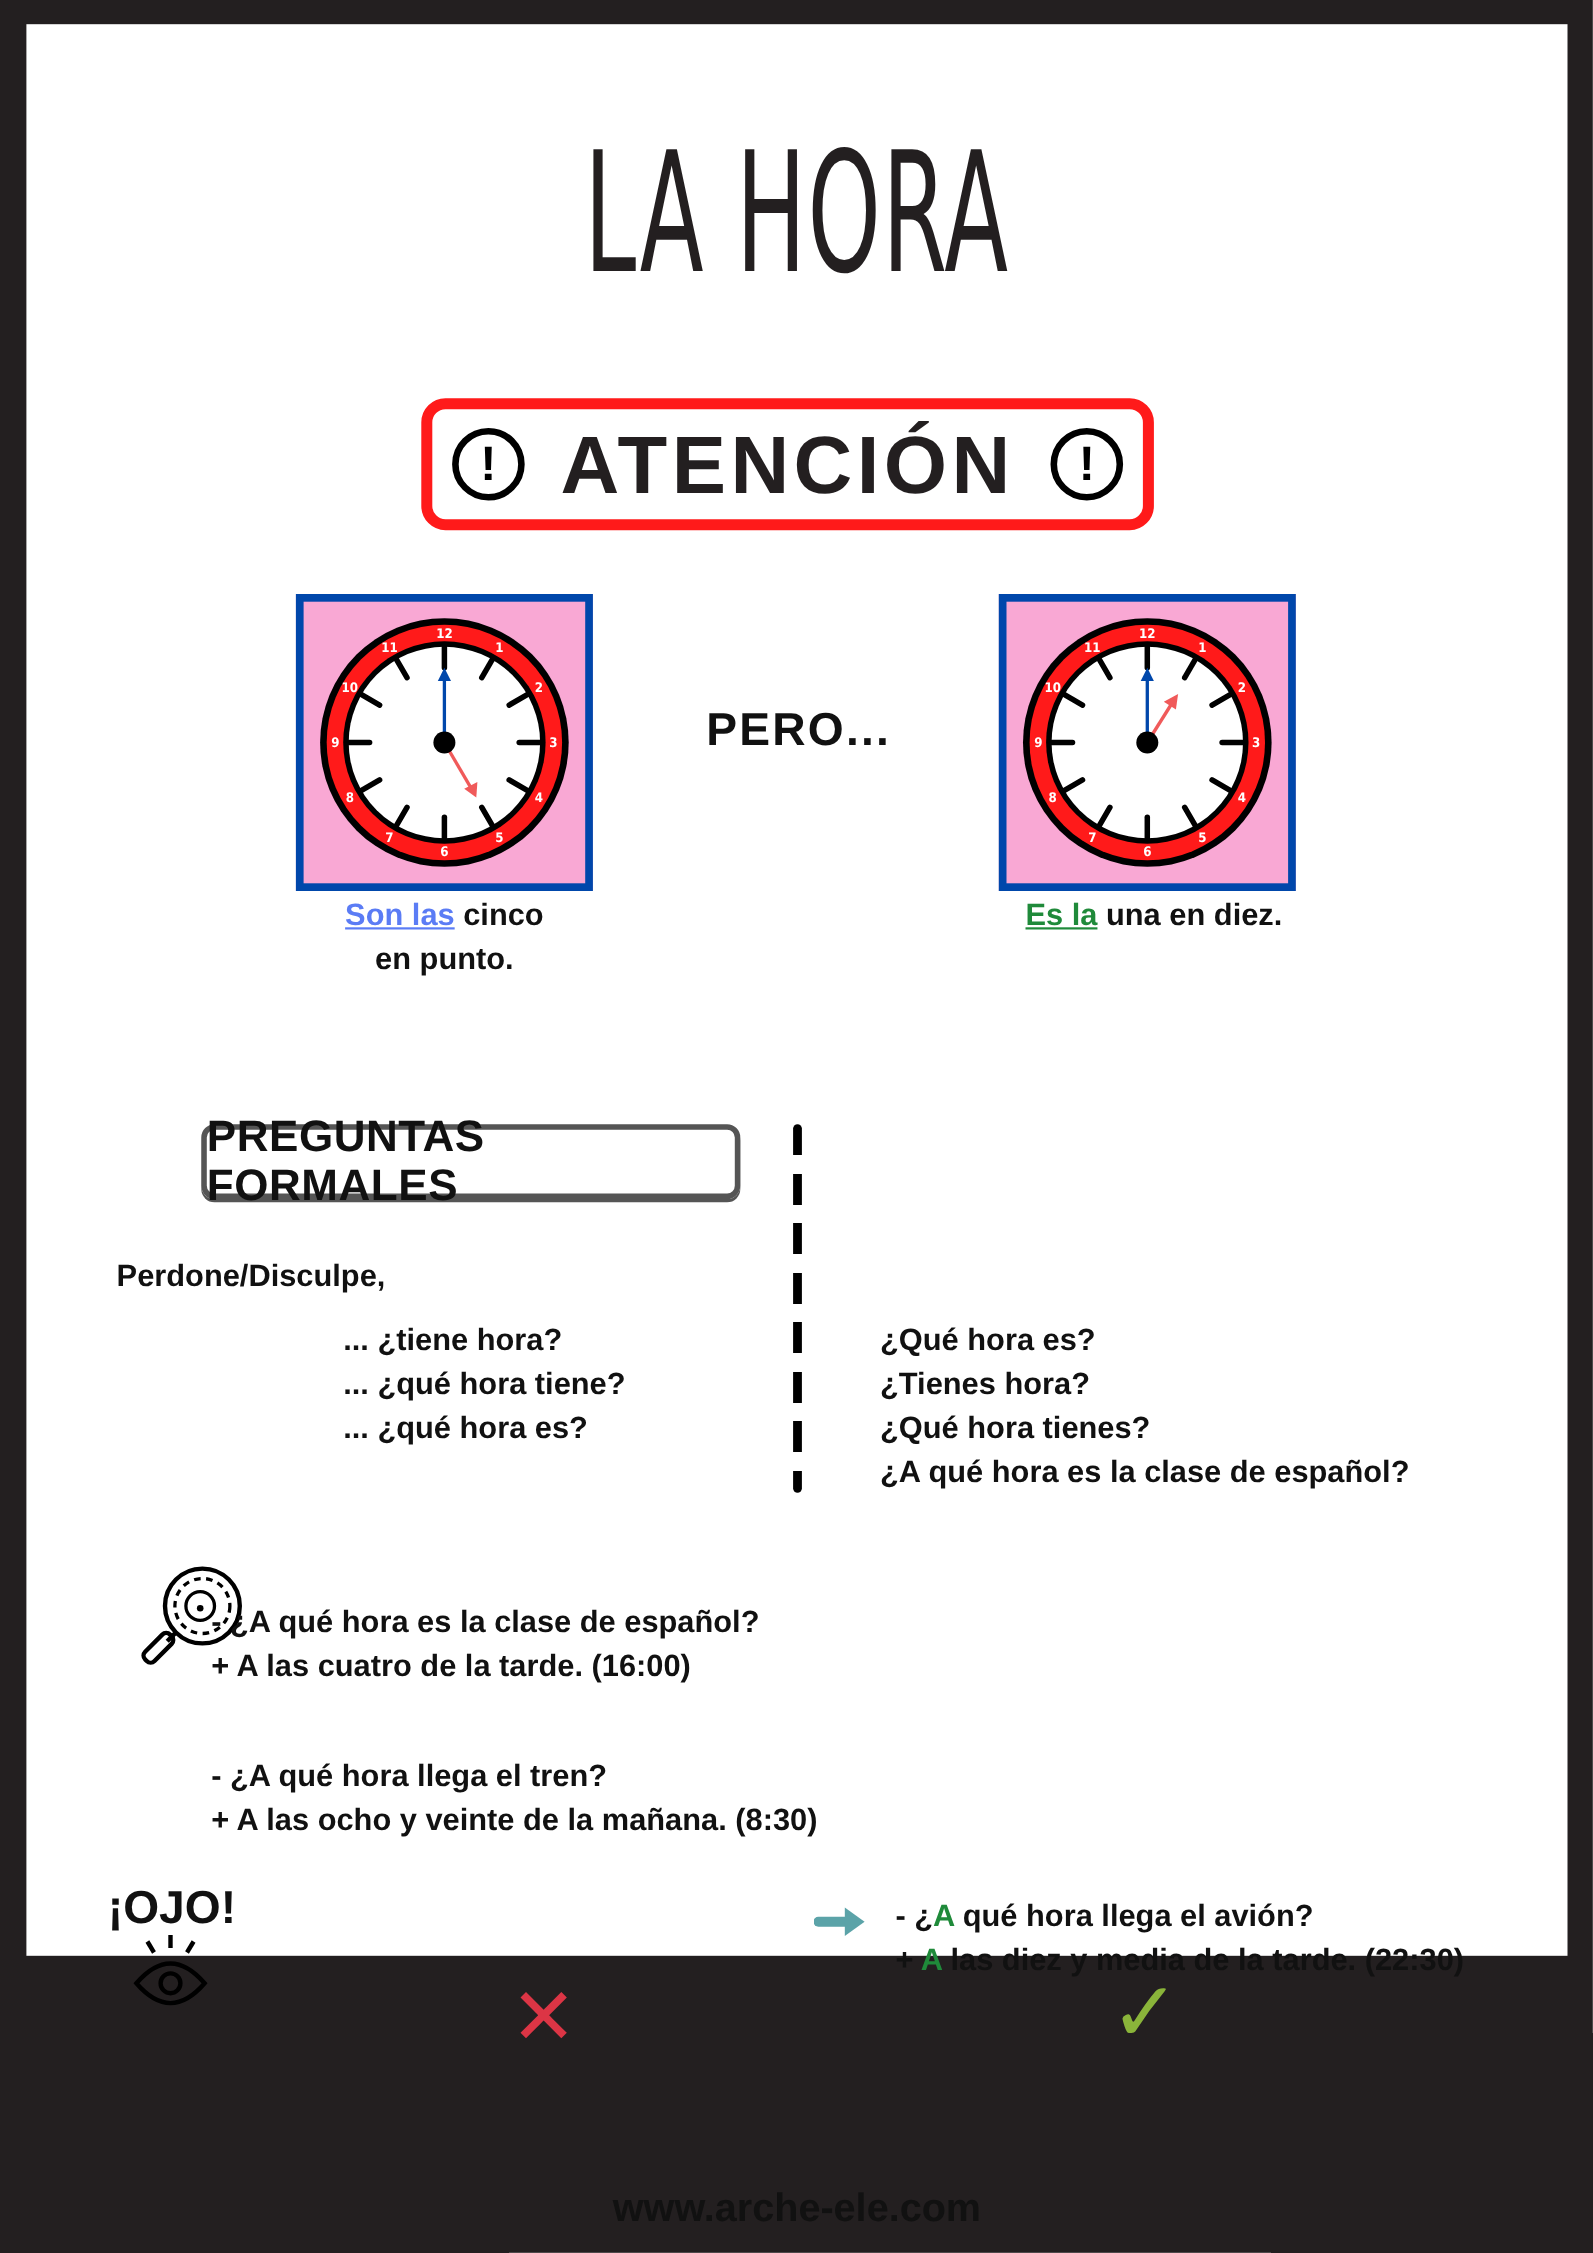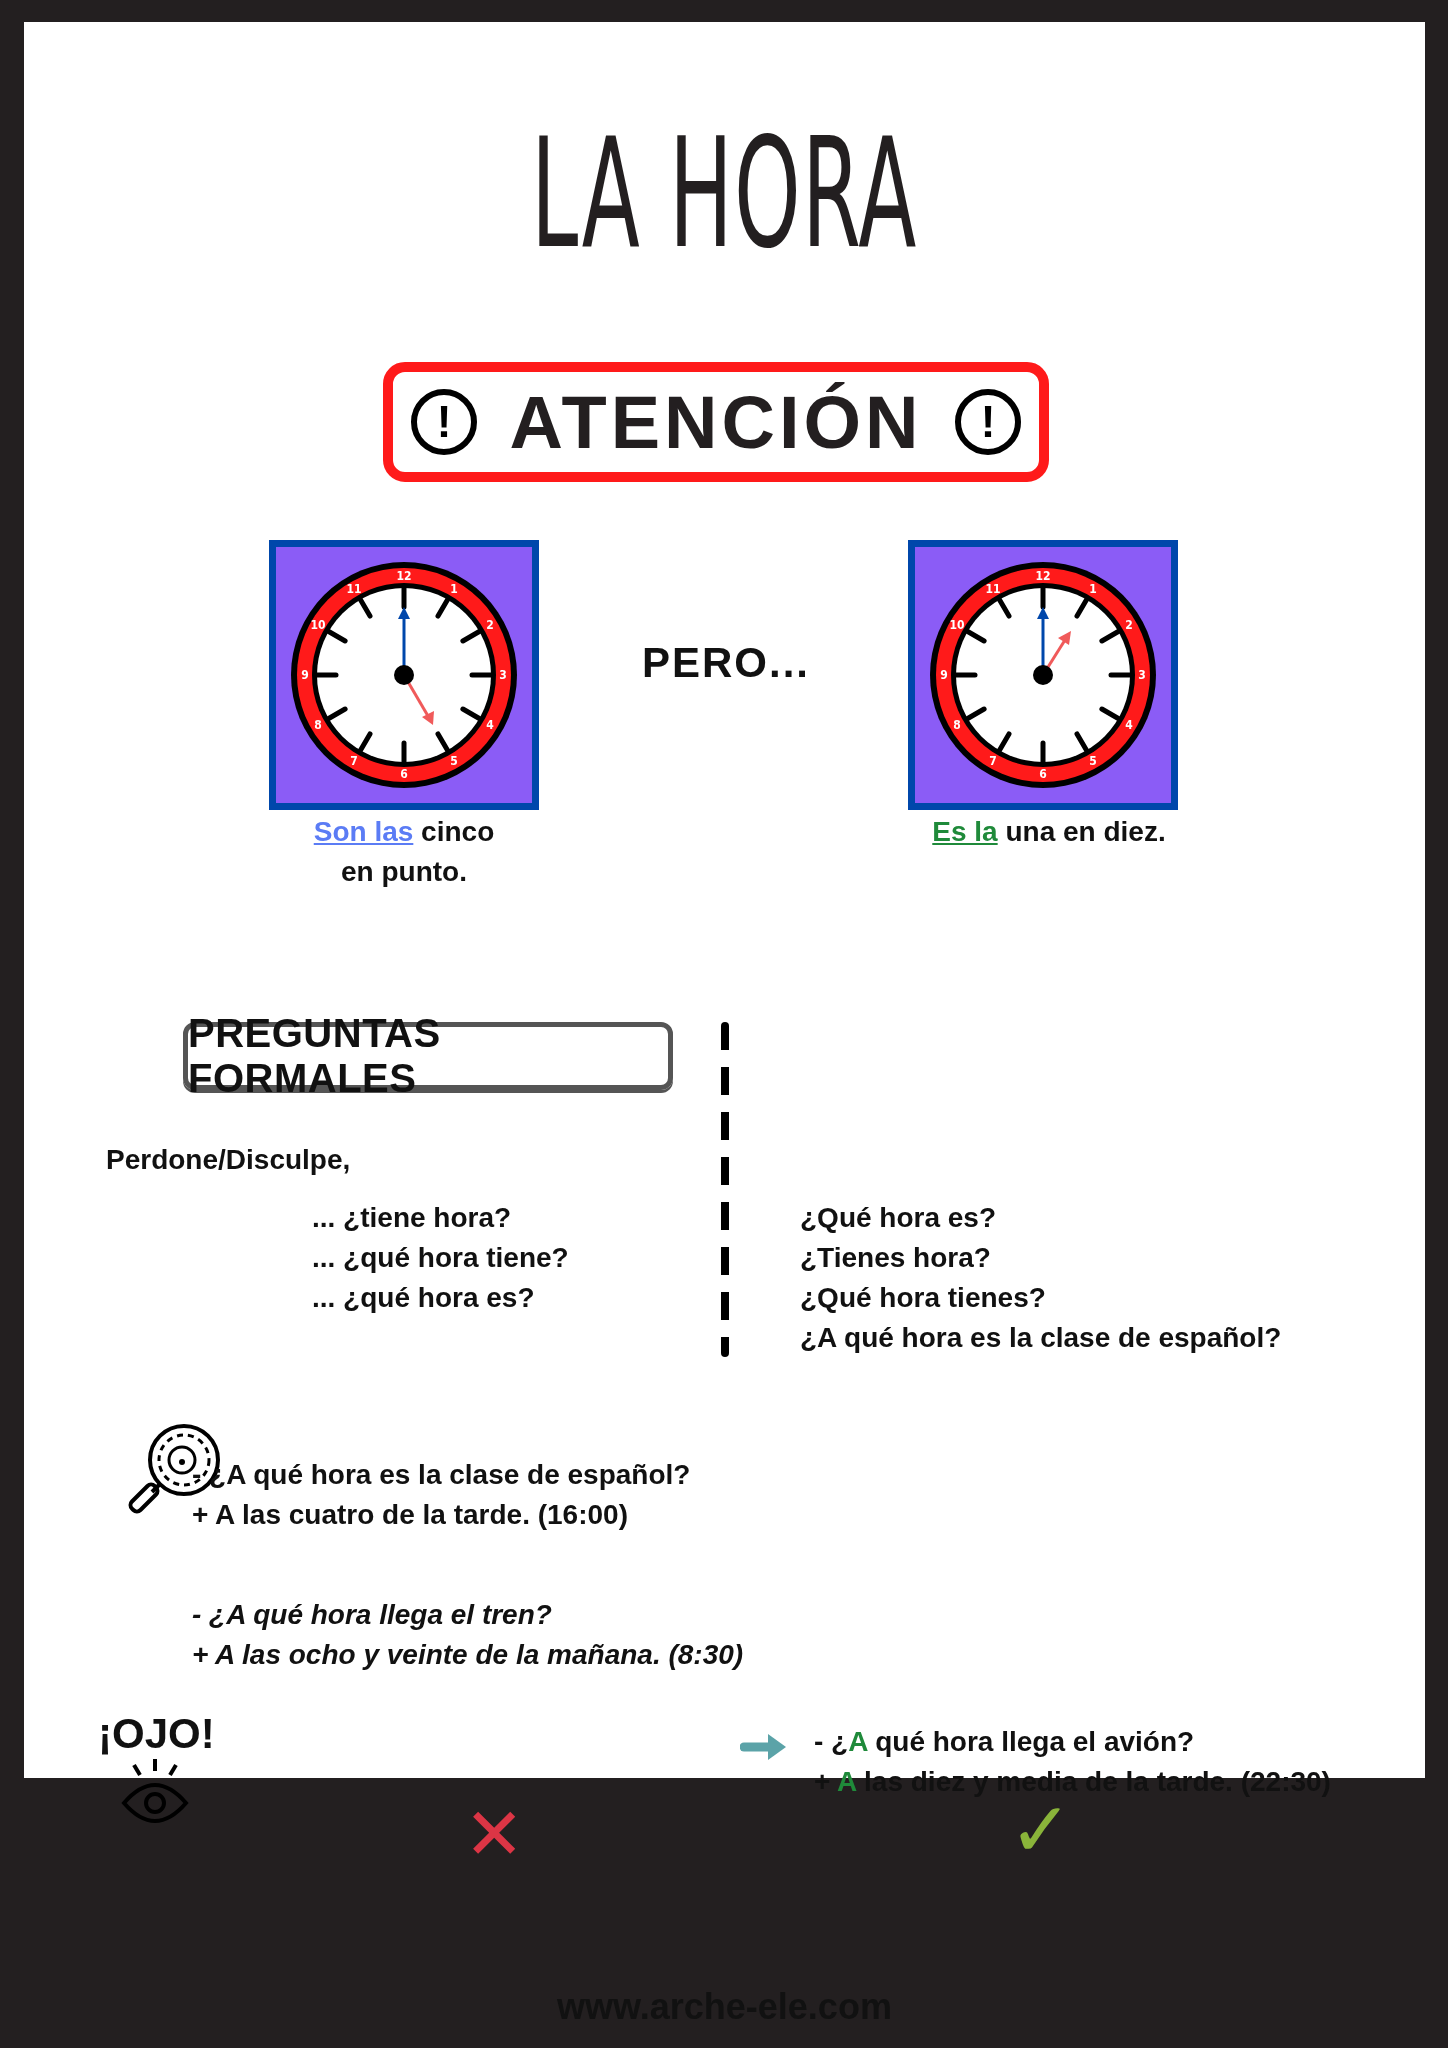--- a/index.html
+++ b/index.html
@@ -30,21 +30,21 @@
       font-family: "Liberation Sans", sans-serif; font-weight: bold;
       font-size: 74px; letter-spacing: 4px; color: #231f20;
     }
     .warn-icon {
       width: 66px; height: 66px; border: 6px solid #000; border-radius: 50%;
       box-sizing: border-box; display: flex; align-items: center; justify-content: center;
       font-weight: bold; font-size: 44px; color: #000; line-height: 1;
     }
     .clock-frame {
       width: 270px; height: 270px; border: 7px solid #0047ab; box-sizing: border-box;
-      background: #8b5cf6;
+      background: #f9a8d4;
     }
     .clock-frame svg { display: block; }
     .caption {
       font-weight: bold; font-size: 28px; line-height: 40px; text-align: center; color: #111;
     }
     .caption .blue { color: #5b7cf5; text-decoration: underline; }
     .caption .green { color: #1f8a3a; text-decoration: underline; }
     .pero { font-weight: bold; font-size: 42px; letter-spacing: 2px; color: #111; }
     .q-header {
       height: 68px; border: 5px solid #555; border-radius: 12px; box-sizing: border-box;
@@ -190,21 +190,21 @@
     <circle cx="60" cy="38" r="25" fill="none" stroke="#000" stroke-width="3" stroke-dasharray="6 5"></circle>
     <circle cx="58" cy="38" r="13" fill="none" stroke="#000" stroke-width="3"></circle>
     <circle cx="58" cy="40" r="3" fill="#000"></circle>
     <line x1="36" y1="62" x2="28" y2="70" stroke="#000" stroke-width="4"></line>
     <rect x="4" y="70" width="32" height="12" rx="5" transform="rotate(-45 20 76)" fill="none" stroke="#000" stroke-width="4"></rect>
   </svg>
   <div class="abs" style="left:168px; top:1433px;">
     <div class="txt">- ¿A qué hora es la clase de español?</div>
     <div class="txt">+ A las cuatro de la tarde. (16:00)</div>
   </div>
-  <div class="abs" style="left:168px; top:1573px;font-style:italic;">
+  <div class="abs" style="left:168px; top:1573px;">
     <div class="txt">- ¿A qué hora llega el tren?</div>
     <div class="txt">+ A las ocho y veinte de la mañana. (8:30)</div>
   </div>
 
   <div class="abs" style="left:74px; top:1688px; font-weight:bold; font-size:42px; color:#111;">¡OJO!</div>
   <svg class="abs" style="left:96px; top:1735px;" width="70" height="70" viewBox="0 0 70 70">
     <line x1="35" y1="2" x2="35" y2="14" stroke="#000" stroke-width="4"></line>
     <line x1="14" y1="8" x2="20" y2="18" stroke="#000" stroke-width="4"></line>
     <line x1="56" y1="8" x2="50" y2="18" stroke="#000" stroke-width="4"></line>
     <path d="M4 46 Q35 10 66 46 Q35 82 4 46 Z" fill="none" stroke="#000" stroke-width="4"></path>

